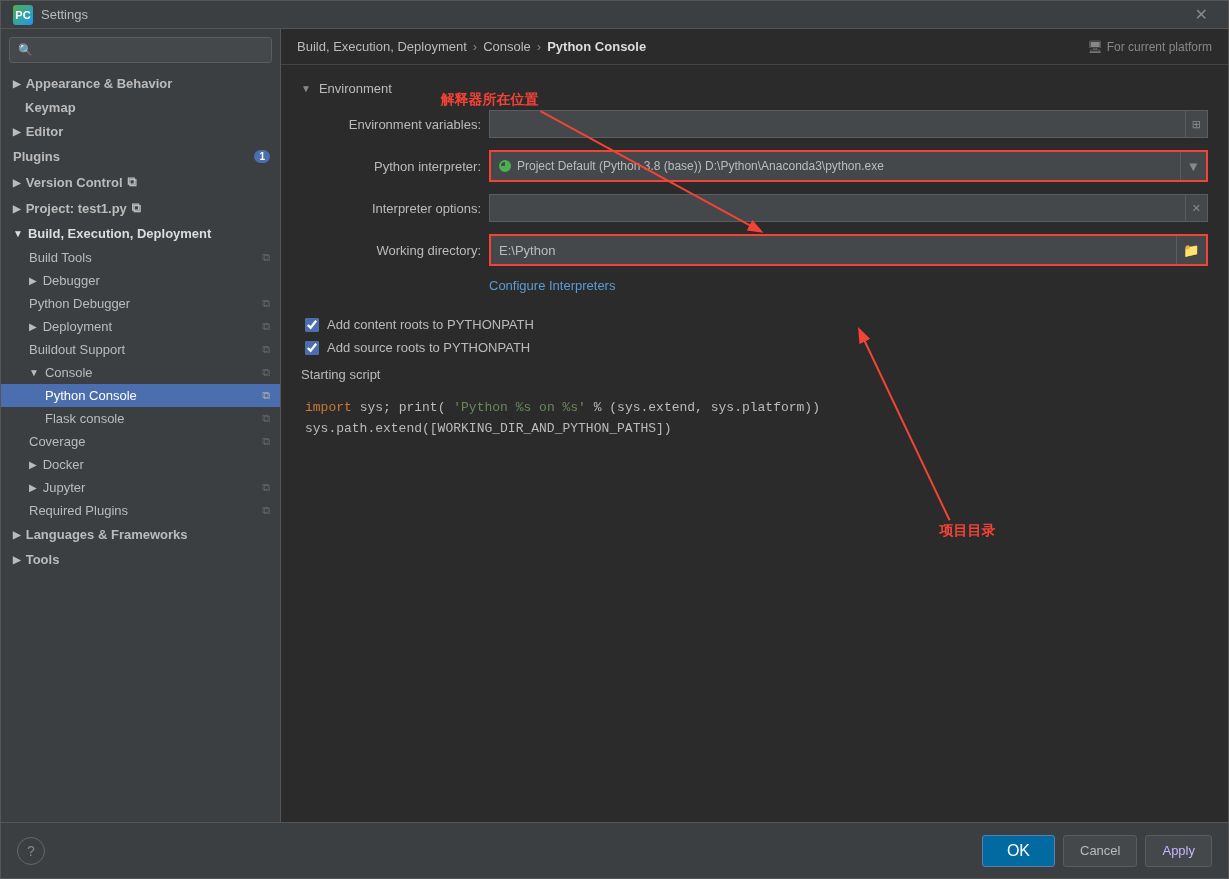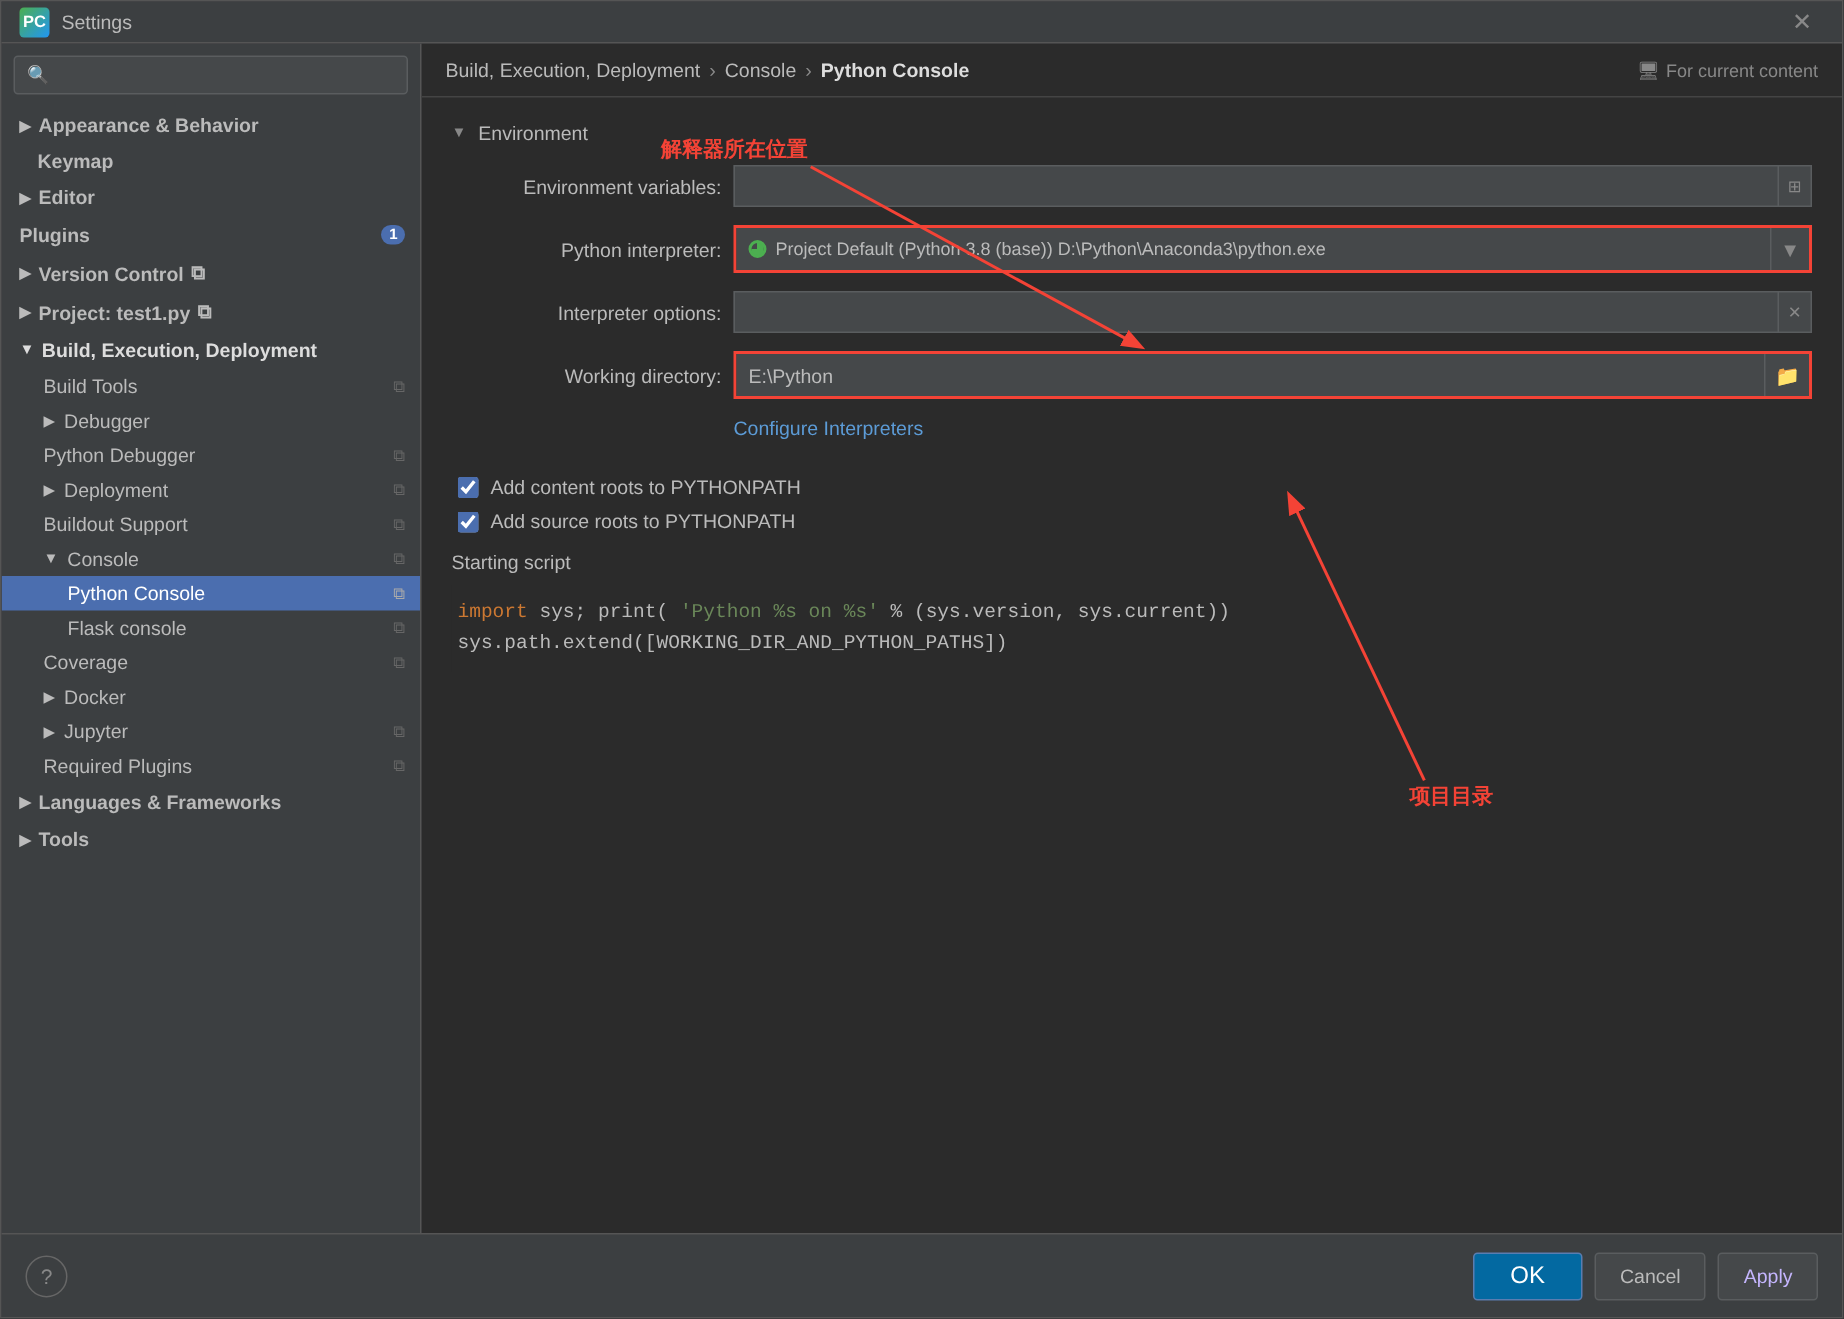--- a/index.html
+++ b/index.html
@@ -484,21 +484,21 @@
       <div class="main-panel">
 
         <div class="breadcrumb">
           <span class="crumb">Build, Execution, Deployment</span>
           <span class="sep">›</span>
           <span class="crumb">Console</span>
           <span class="sep">›</span>
           <span class="crumb current">Python Console</span>
           <div class="project-link">
             <span>🖥</span>
-            <span>For current content</span>
+            <span>For current platform</span>
           </div>
         </div>
 
         <div class="settings-body">
 
           <div class="section-header">
             <span class="triangle">▼</span>
             <span>Environment</span>
           </div>
 
@@ -549,21 +549,21 @@
             <input type="checkbox" checked="" style="">
             <span>Add source roots to PYTHONPATH</span>
           </div>
 
           <div class="section-title">Starting script</div>
           <div class="code-block">
             <div>
               <span class="code-keyword">import</span>
               <span class="code-normal"> sys; print(</span>
               <span class="code-string">'Python %s on %s'</span>
-              <span class="code-normal"> % (sys.version, sys.current))</span>
+              <span class="code-normal"> % (sys.extend, sys.platform))</span>
             </div>
             <div>
               <span class="code-normal">sys.path.extend([WORKING_DIR_AND_PYTHON_PATHS])</span>
             </div>
           </div>
 
           <div style="position:relative;height:0;">
             
           </div>
         </div>

